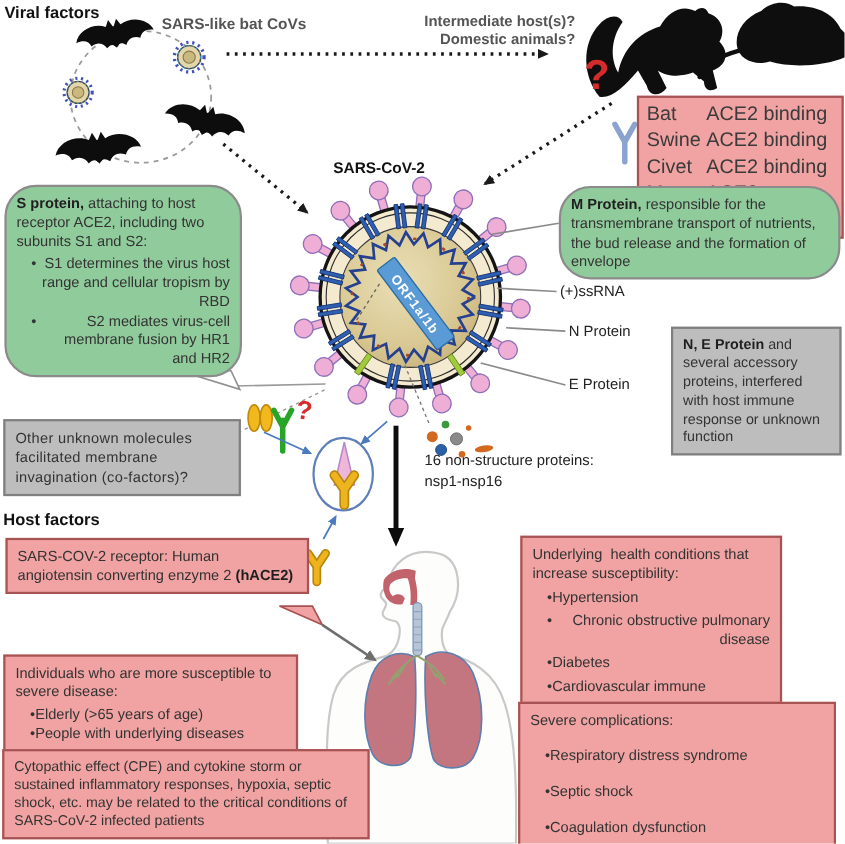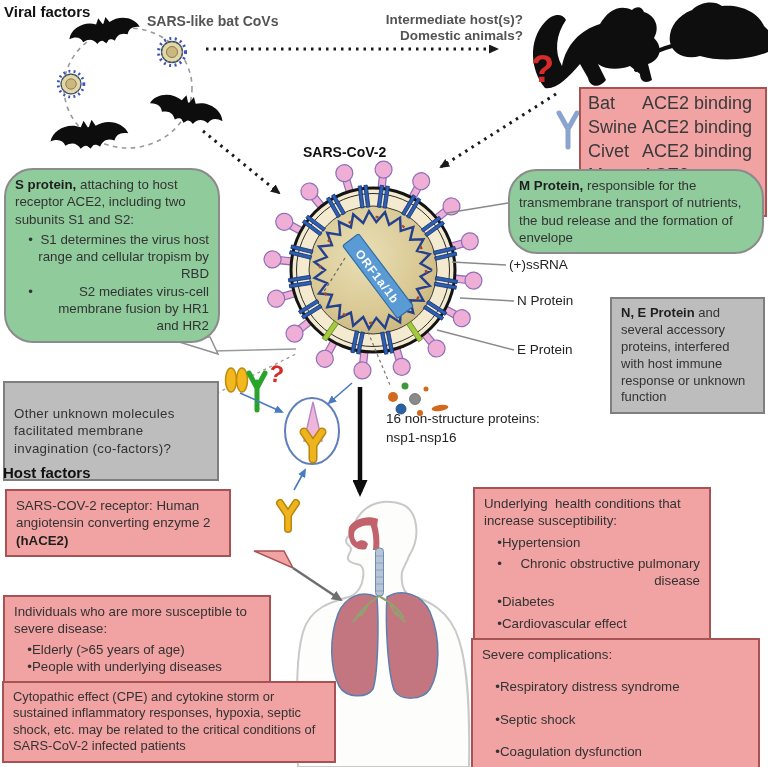--- a/index.html
+++ b/index.html
@@ -332,33 +332,33 @@
   </div>
 
   <div class="lbl" style="left:509px;top:257px">(+)ssRNA</div>
   <div class="lbl" style="left:517px;top:293px">N Protein</div>
   <div class="lbl" style="left:517px;top:342px">E Protein</div>
 
   <div class="box gray" style="left:610px;top:297px;width:155px;box-sizing:border-box;font-size:13px">
     <b>N, E Protein</b><span> and several accessory proteins, interfered with host immune response or unknown function</span>
   </div>
 
-  <div class="box gray ls" style="left:3px;top:381px;width:216px;box-sizing:border-box;padding:22px 9px">
+  <div class="box gray ls" style="left:3px;top:381px;width:216px;box-sizing:border-box;padding:7px 9px">
     <span>Other unknown molecules facilitated membrane invagination (co-factors)?</span>
   </div>
   <div class="q" style="left:269px;top:362px;font-size:24px;transform:rotate(8deg)">?</div>
 
   <div class="lbl" style="left:386px;top:410px;line-height:1.38">
     <div>16 non-structure proteins:</div>
     <div>nsp1-nsp16</div>
   </div>
 
   <div class="h1" style="left:3px;top:464px">Host factors</div>
 
-  <div class="box pink" style="left:5px;top:489px;width:226px;box-sizing:border-box">
+  <div class="box pink" style="left:5px;top:489px;width:276px;box-sizing:border-box">
     <span>SARS-COV-2 receptor: Human angiotensin converting enzyme 2 </span><b>(hACE2)</b>
   </div>
 
   <div class="box pink" style="left:3px;top:595px;width:268px;box-sizing:border-box">
     <div>Individuals who are more susceptible to severe disease:</div>
     <div class="bullets">
         <div class="bullet">
           <span>Elderly (&gt;65 years of age)</span>
         </div>
         <div class="bullet">
@@ -377,21 +377,21 @@
         <div class="bullet">
           <span>Hypertension</span>
         </div>
         <div class="bullet">
           <span>Chronic obstructive pulmonary disease</span>
         </div>
         <div class="bullet">
           <span>Diabetes</span>
         </div>
         <div class="bullet">
-          <span>Cardiovascular effect</span>
+          <span>Cardiovascular immune</span>
         </div>
       </div>
   </div>
 
   <div class="box pink roomy2" style="left:471px;top:638px;width:289px;box-sizing:border-box">
     <div>Severe complications:</div>
     <div class="bullets">
         <div class="bullet">
           <span>Respiratory distress syndrome</span>
         </div>

